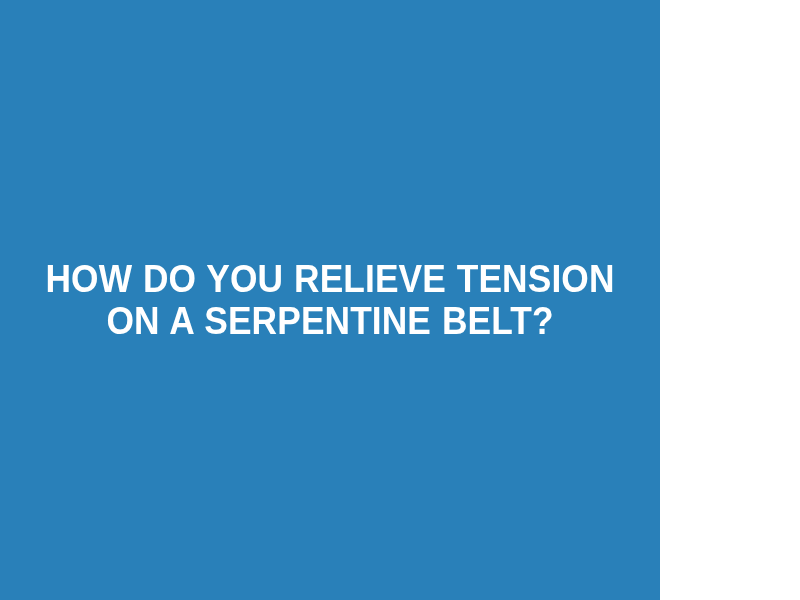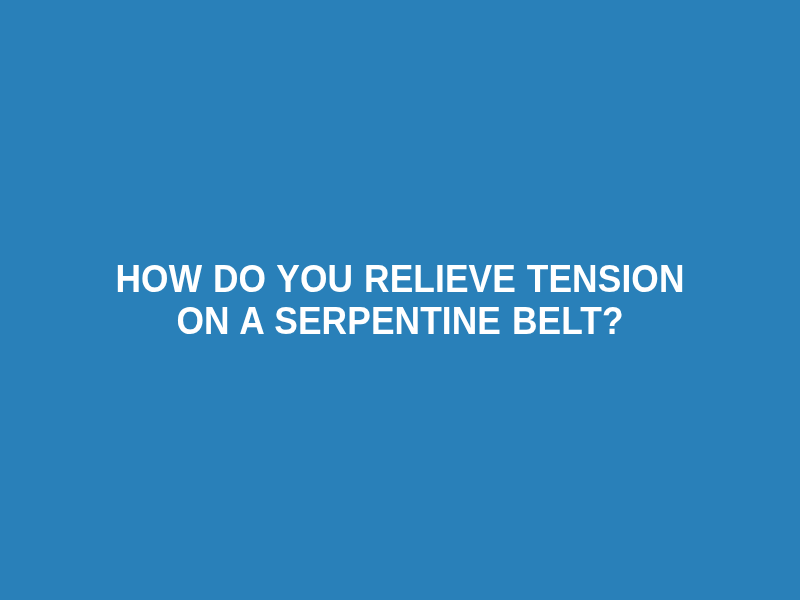--- a/index.html
+++ b/index.html
@@ -11,21 +11,21 @@
   body {
     width: 800px;
     height: 600px;
     overflow: hidden;
     font-family: "Liberation Sans", sans-serif;
   }
 
   .title-card {
     position: relative;
     box-sizing: border-box;
-    width: 800px;
+    width: 660px;
     height: 600px;
     background-color: #2980b9;
     display: flex;
     align-items: center;
     justify-content: center;
   }
 
   .title-block {
     width: 700px;
     text-align: center;

